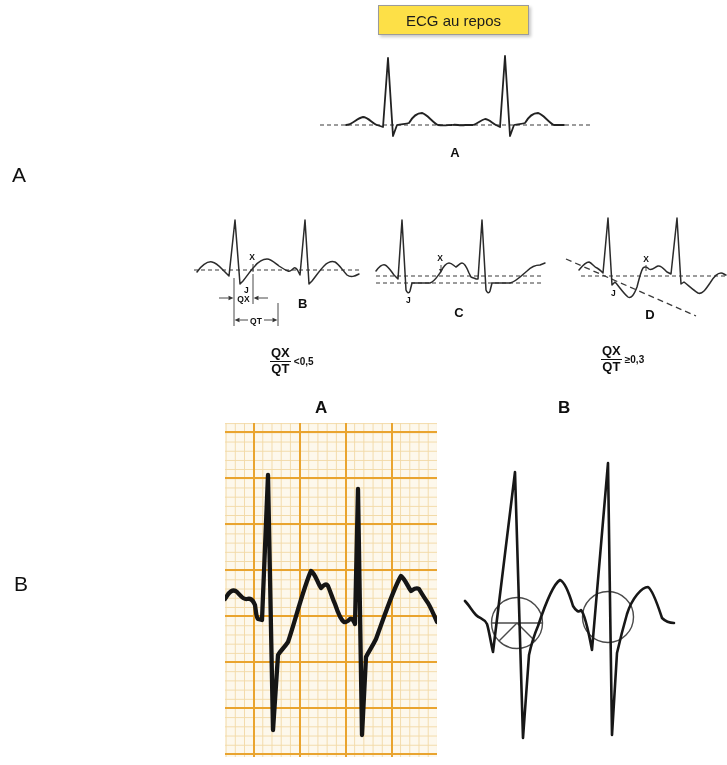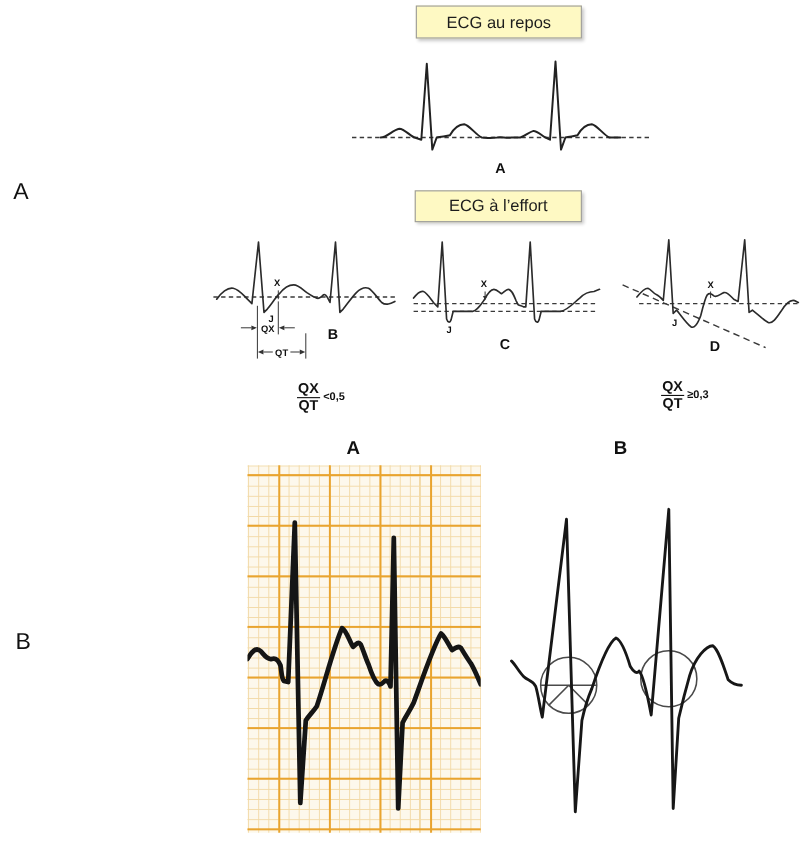--- a/index.html
+++ b/index.html
@@ -2,21 +2,21 @@
 <html><head>
 <meta charset="utf-8">
 <style>
   html,body{margin:0;padding:0;background:#fff;}
   #screen{
     position:relative;width:727px;height:765px;background:#ffffff;overflow:hidden;
     font-family:"Liberation Sans",sans-serif;color:#111;
   }
   .abs{position:absolute;}
   .hdr-box{
-    border:1px solid #9b9b9b;background:#fef9c3;
+    border:1px solid #9b9b9b;background:#fde047;
     box-shadow:2px 2px 3px rgba(0,0,0,0.22);
     display:flex;align-items:center;justify-content:center;
     font-size:15px;color:#1c1c1c;
   }
   .margin-letter{font-size:21px;color:#101010;}
   .panel-letter{font-weight:bold;font-size:17px;color:#101010;}
   .formula{display:flex;align-items:center;font-weight:bold;color:#101010;}
   .frac{display:inline-flex;flex-direction:column;align-items:center;font-size:13px;line-height:1.15;}
   .frac .num{border-bottom:1.6px solid #101010;padding:0 1px;}
   .cmp{font-size:10px;margin-left:3px;}
@@ -60,23 +60,20 @@
     <path class="baseline" d="M10 71 H282"></path>
     <path class="trace trace-a" d="
       M36 71 C42 71 47 64 53 63 C58 63 63 70 67 71 L73 73 L78 4 L83 82 L87 71
       C91 70 96 70 99 69 C103 62 108 59 112 59 C117 60 123 69 128 71
       C134 72 138 71 142 71 C146 70 150 72 155 71 C158 71 161 71 163 71
       C167 70 171 66 175 65 C179 65 183 70 186 71 L190 73 L195 2 L200 82 L204 71
       C208 70 212 70 215 69 C219 62 224 59 228 59 C233 60 239 69 244 71 L254 71"></path>
     <text class="svg-panel-label" x="145" y="103" text-anchor="middle">A</text>
   </svg>
 
-  <div class="abs hdr-box" style="left:377px;top:173px;width:150px;height:27px;">
-    <span>ECG à l’effort</span>
-  </div>
 
   <svg class="abs" style="left:190px;top:208px;" width="175" height="130" viewBox="0 0 175 130">
     <path class="baseline" d="M4 62 H170"></path>
     <path class="trace" d="
       M7 64 C11 58 17 53 22 54 C27 55 31 60 34 63 L39 68 L45 12 L50 76 L53 73
       C57 68 61 62 64 59 C68 54 73 51 77 51 C81 51 85 55 89 58
       C92 60 95 62 98 63 C100 64 102 62 104 60 C105 59 107 61 108 63
       L110 67 L115 12 L119 76 L122 73 C126 68 130 62 134 58
       C138 54 142 53 145 54 C149 56 153 63 157 67 C161 70 165 68 169 66"></path>
     <line class="measure" x1="63" y1="56" x2="63" y2="64"></line>

